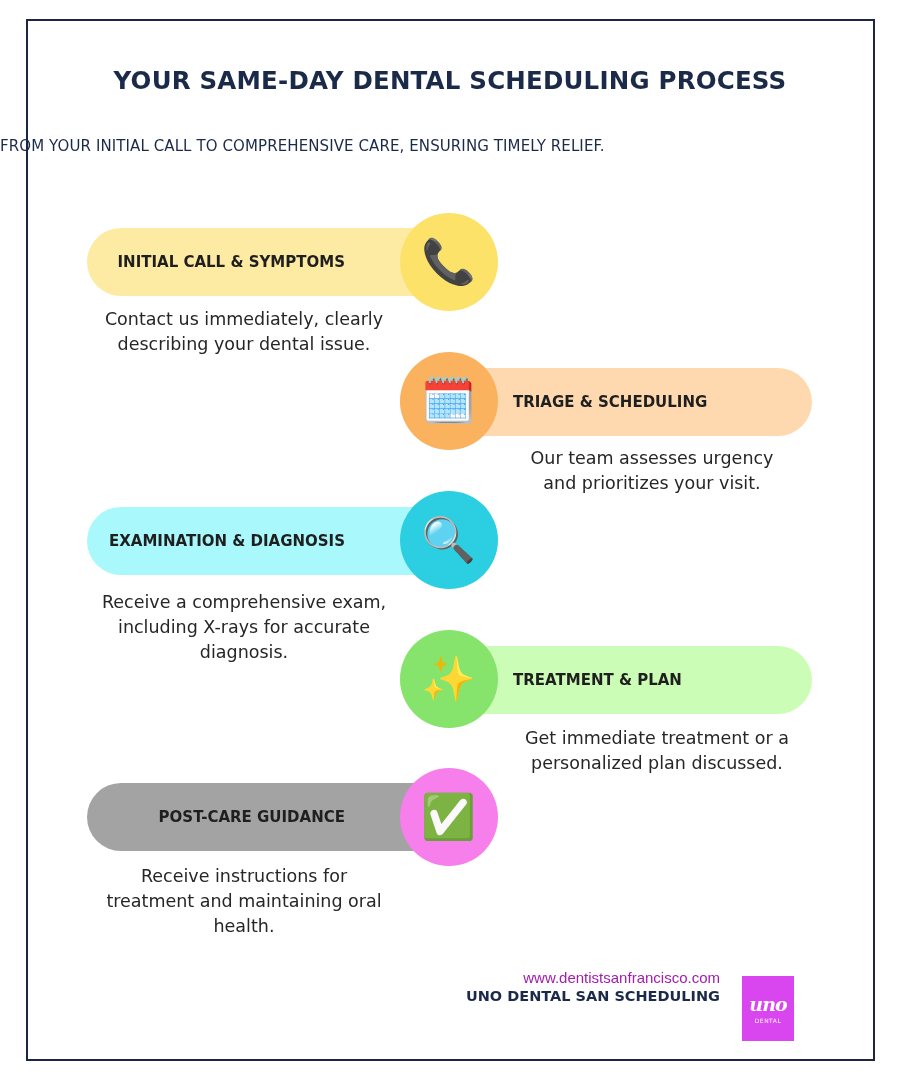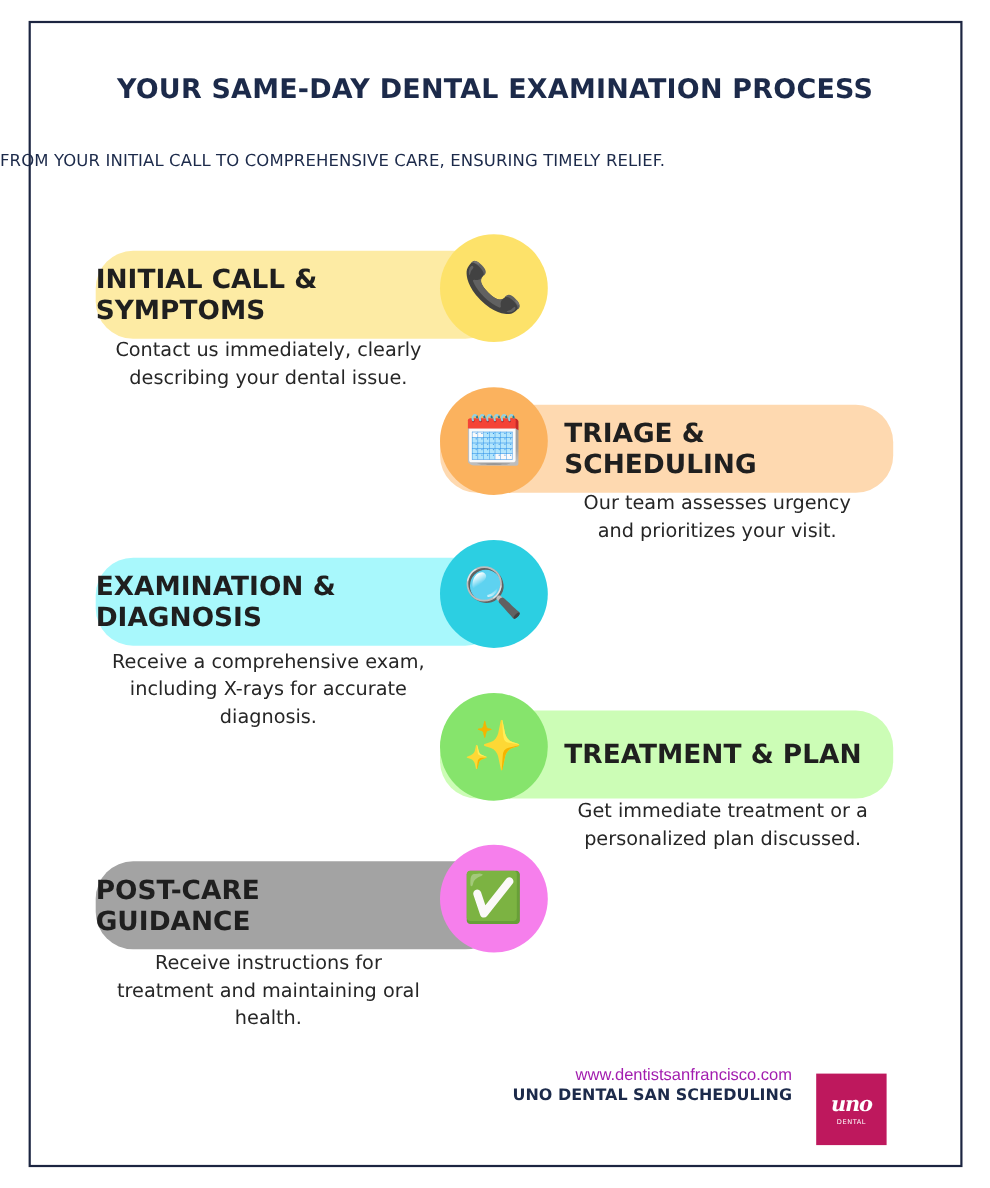--- a/index.html
+++ b/index.html
@@ -15,23 +15,23 @@
       font-family: "DejaVu Sans", sans-serif; font-weight: bold; font-size: 24.5px;
       color: #1c2a4a; letter-spacing: 0.2px;
     }
     .subtitle {
       position: absolute; left: 0; right: 0; top: 137px; text-align: left;
       font-family: "DejaVu Sans", sans-serif; font-size: 15px; color: #1c2a4a;
       letter-spacing: 0.1px;
     }
 
     .pill {
-      position: absolute; height: 80px; border-radius: 34px;
+      position: absolute; height: 68px; border-radius: 34px;
       display: flex; align-items: center;
-      font-family: "DejaVu Sans", sans-serif; font-weight: bold; font-size: 24px; color: #1f1f1f;
+      font-family: "DejaVu Sans", sans-serif; font-weight: bold; font-size: 15px; color: #1f1f1f;
     }
     .pill.left { justify-content: flex-end; padding-right: 112px; }
     .pill.right { justify-content: flex-start; padding-left: 113px; }
 
     .circle {
       position: absolute; width: 98px; height: 98px; border-radius: 50%;
       display: flex; align-items: center; justify-content: center;
       font-size: 44px; line-height: 1;
     }
     .desc {
@@ -43,36 +43,36 @@
 
     .footer-name {
       position: absolute; right: 180px; top: 988px; font-family: "DejaVu Sans", sans-serif;
       font-weight: bold; font-size: 14.5px; color: #1c2a4a;
     }
     .footer-url {
       position: absolute; right: 180px; top: 969px; font-family: Liberation Sans, sans-serif;
       font-size: 15px; color: #a21caf;
     }
     .logo {
-      position: absolute; left: 742px; top: 976px; width: 64px; height: 65px;
-      background: #be185d; color: #ffffff; display: flex; flex-direction: column;
+      position: absolute; left: 742px; top: 976px; width: 52px; height: 65px;
+      background: #d946ef; color: #ffffff; display: flex; flex-direction: column;
       align-items: center; justify-content: center;
     }
     .logo-mark {
       font-family: "DejaVu Serif", serif; font-style: italic; font-weight: bold;
       font-size: 19px; letter-spacing: -1px; line-height: 1; margin-top: 2px;
     }
     .logo-sub { font-family: "DejaVu Sans", sans-serif; font-size: 6px; letter-spacing: 0.5px; margin-top: 3px; }
   </style>
 </head>
 <body>
 
 <div class="frame"></div>
 
-<div class="title">YOUR SAME-DAY DENTAL EXAMINATION PROCESS</div>
+<div class="title">YOUR SAME-DAY DENTAL SCHEDULING PROCESS</div>
 <div class="subtitle">FROM YOUR INITIAL CALL TO COMPREHENSIVE CARE, ENSURING TIMELY RELIEF.</div>
 
 <div class="pill left" style="left:87px; top:228px; width:370px; background:#fdeba4;">
   <span>INITIAL CALL &amp; SYMPTOMS</span>
 </div>
 <div class="circle" style="left:400px; top:213px; background:#fde26a;">
   <span>📞</span>
 </div>
 <div class="desc left" style="left:100px; top:307px; width:288px;">Contact us immediately, clearly describing your dental issue.</div>
 

